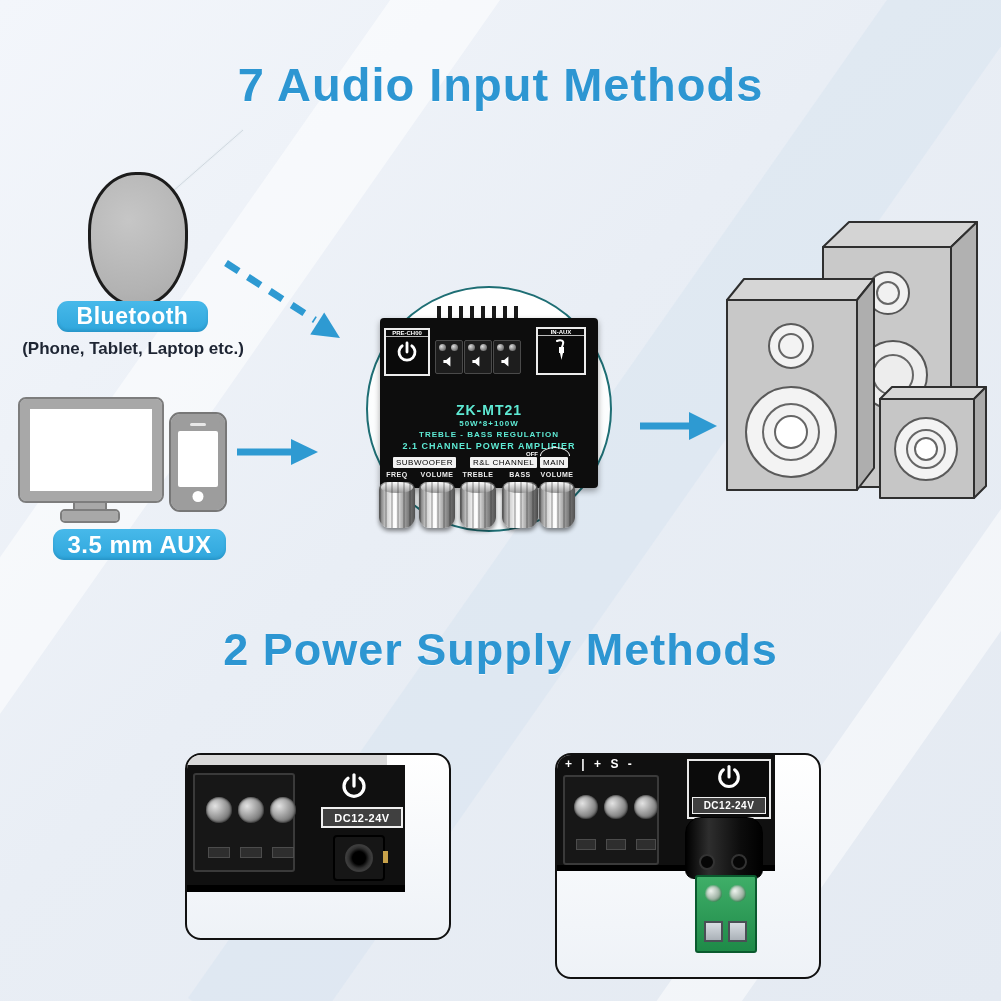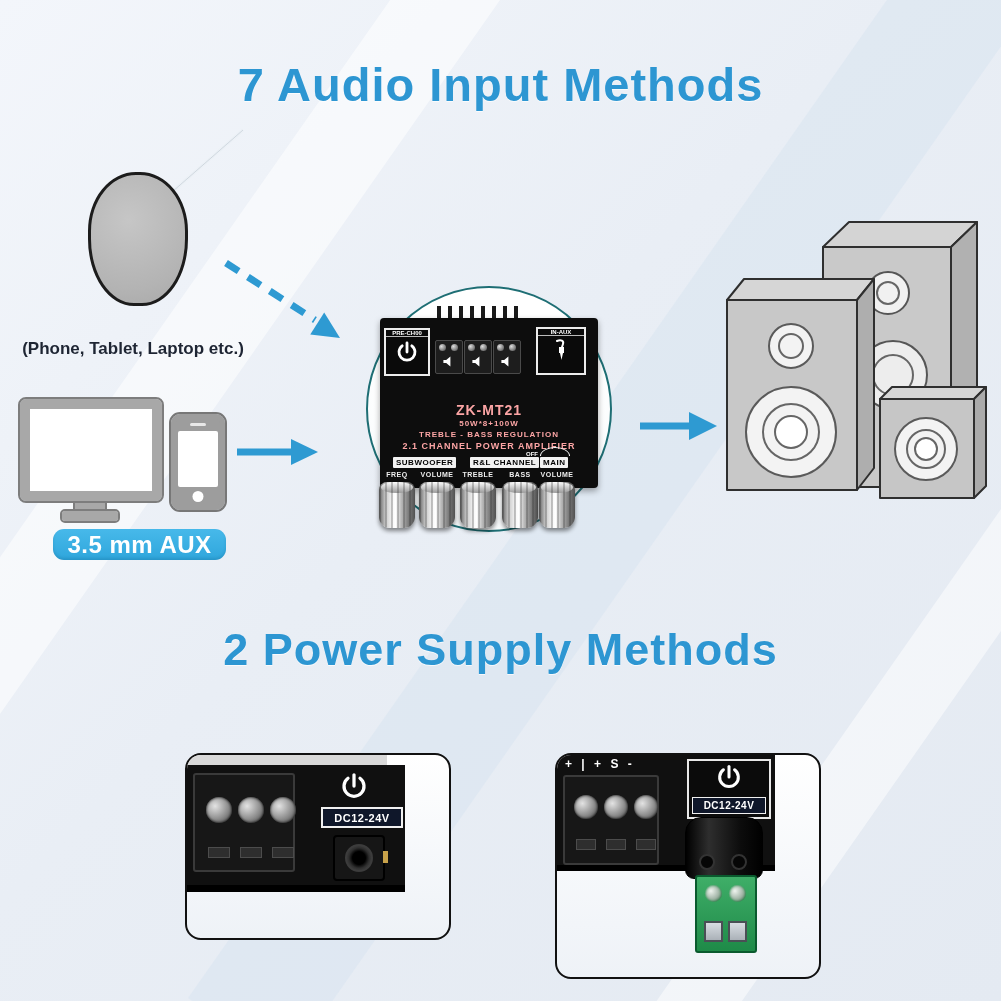--- a/index.html
+++ b/index.html
@@ -28,41 +28,41 @@
   
   .circle{border-radius:50%;border:2.5px solid #1e6e74;
           background:radial-gradient(circle at 50% 40%,#ffffff 55%,#f0f6f9);}
   .board{background:#0d0d0d;border-radius:4px;box-shadow:0 3px 6px rgba(0,0,0,.35);}
   .portbox{border:2px solid #ececec;background:#0a0a0a;display:flex;flex-direction:column;align-items:center;}
   .portlabel{color:#fff;font-size:6px;font-weight:bold;border-bottom:1px solid #bbb;width:100%;
              text-align:center;white-space:nowrap;overflow:hidden;letter-spacing:0;}
   .ampterm{background:#1d1d1d;border:1px solid #4a4a4a;border-radius:2px;}
   .tscrew{width:7px;height:7px;border-radius:50%;background:radial-gradient(circle at 35% 35%,#ddd,#888 55%,#444);}
   .pins{background:repeating-linear-gradient(90deg,#1a1a1a 0 4px,rgba(0,0,0,0) 4px 11px);}
-  .boardtext{width:100%;text-align:center;color:#fca5a5;letter-spacing:1px;font-weight:bold;white-space:nowrap;}
-  .seclabel{position:absolute;background:#f2f2f2;color:#000;font-weight:bold;font-size:8px;
+  .boardtext{width:100%;text-align:center;color:#5eead4;letter-spacing:1px;font-weight:bold;white-space:nowrap;}
+  .seclabel{position:absolute;background:#f2f2f2;color:#000;font-weight:normal;font-size:8px;
             padding:1px 3px;border-radius:1px;letter-spacing:.5px;white-space:nowrap;}
   .knoblabel{position:absolute;color:#eee;font-size:7px;font-weight:bold;width:44px;text-align:center;letter-spacing:.5px;}
   .knob{position:absolute;width:36px;height:46px;border-radius:8px 8px 11px 11px;
         background:linear-gradient(90deg,#636363 0%,#c9c9c9 18%,#f8f8f8 38%,#ffffff 46%,#b9b9b9 62%,#7c7c7c 82%,#525252 100%);
         box-shadow:0 3px 4px rgba(0,0,0,.45);}
   .knob::before{content:"";position:absolute;left:2px;right:2px;top:0;height:11px;border-radius:50%;
         background:linear-gradient(#fdfdfd,#9a9a9a);}
   .knob::after{content:"";position:absolute;inset:0;border-radius:inherit;
         background:repeating-linear-gradient(90deg,rgba(30,30,30,.25) 0 2px,rgba(255,255,255,0) 2px 6px);}
   .arc{border:1.6px solid #fff;border-bottom:none;border-radius:50% 50% 0 0/100% 100% 0 0;}
   
   .card{background:linear-gradient(#ffffff,#eef2f7);border:2px solid #111;border-radius:16px;overflow:hidden;}
   .pboard{background:#101010;}
   .bigterm{background:#171717;border:2px solid #3a3a3a;border-radius:3px;}
   .screw{border-radius:50%;background:radial-gradient(circle at 35% 35%,#e3e3e3,#8d8d8d 55%,#3f3f3f);
          box-shadow:inset 0 0 3px #000;}
   .slot{background:#2e2e2e;border:1px solid #4c4c4c;}
   .dclabel{border:2px solid #f0f0f0;color:#fff;font-weight:bold;text-align:center;
-           display:flex;align-items:center;justify-content:center;letter-spacing:.5px;background:#0f172a;}
+           display:flex;align-items:center;justify-content:center;letter-spacing:.5px;background:#404040;}
   .jack{background:#161616;border:2px solid #000;border-radius:4px;}
   .jackhole{position:absolute;border-radius:50%;background:radial-gradient(circle,#000 38%,#2e2e2e 60%,#555);border:2px solid #3c3c3c;}
   .plugbody{background:linear-gradient(90deg,#000,#2e2e2e 30%,#0c0c0c 72%,#000);
             border-radius:16px 16px 9px 9px;border:1px solid #000;}
   .plugdot{position:absolute;width:12px;height:12px;border-radius:50%;background:#060606;border:2px solid #333;}
   .greenterm{background:linear-gradient(180deg,#3fae68,#1e8a48);border:2px solid #0a5a2e;border-radius:3px;}
   .gscrew{position:absolute;width:17px;height:17px;border-radius:50%;
           background:radial-gradient(circle at 35% 35%,#eef3ee,#9fb2a4 55%,#44584a);box-shadow:inset 0 0 3px #083;}
   .gslot{position:absolute;width:15px;height:17px;background:linear-gradient(#d8dde2,#aab1b8);border:2px solid #4a4f55;}
   .marks{color:#fff;font-weight:bold;letter-spacing:3px;white-space:nowrap;}
@@ -117,20 +117,21 @@
       <rect x="880" y="399" width="94" height="99" fill="#c6c6c6"></rect>
       <circle cx="926" cy="449" r="31" fill="#f3f3f3" stroke="#5a5a5a"></circle>
       <circle cx="926" cy="449" r="19" fill="none" stroke="#666"></circle>
       <circle cx="926" cy="449" r="11" fill="#fff" stroke="#666"></circle>
     </g>
   </svg>
 
   <div class="abs title" style="top:57px;font-size:47px;">7 Audio Input Methods</div>
 
   <div class="abs blob" style="left:88px;top:172px;width:94px;height:128px;"></div>
+  <div class="abs pill" style="left:57px;top:301px;width:151px;height:31px;font-size:23px;">Bluetooth</div>
   <div class="abs caption" style="left:18px;top:339px;width:230px;font-size:17px;">(Phone, Tablet, Laptop etc.)</div>
 
   <div class="abs tv" style="left:20px;top:399px;width:122px;height:82px;"></div>
   <div class="abs tv-neck" style="left:75px;top:503px;width:30px;height:8px;"></div>
   <div class="abs tv-base" style="left:62px;top:511px;width:56px;height:10px;"></div>
   <div class="abs phone" style="left:171px;top:414px;width:44px;height:86px;">
     <div class="phone-slit"></div>
     <div class="phone-screen"></div>
     <div class="phone-home"></div>
   </div>

